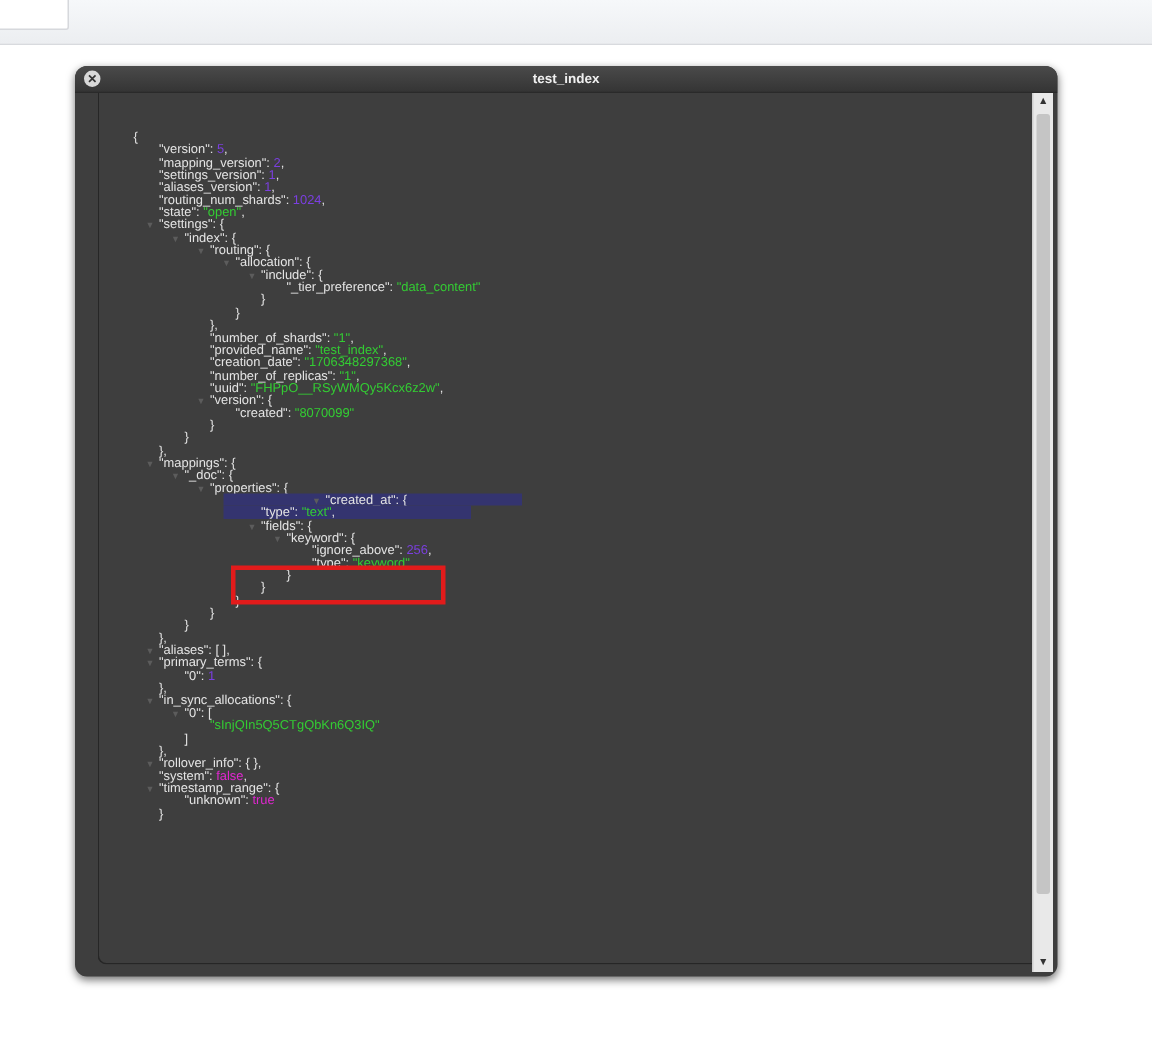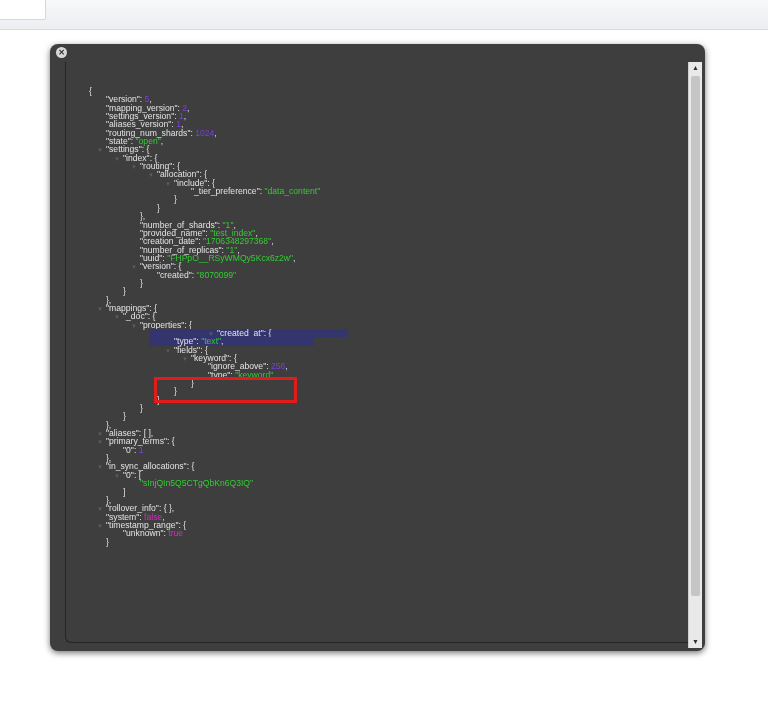--- a/index.html
+++ b/index.html
@@ -66,20 +66,23 @@
   }
 </style>
 </head>
 <body>
 
 <div class="topbar">
   <div class="topbar-input"></div>
 </div>
 
 <div class="dialog">
+  <div class="titlebar">
+    <span>test_index</span>
+  </div>
   <div class="close-btn">✕</div>
   <div class="panel"></div>
   <div class="scrollbar">
     <div class="scroll-up">▲</div>
     <div class="scroll-thumb"></div>
     <div class="scroll-down">▼</div>
   </div>
 </div>
 
 <div class="code" id="code" style="left:89px; top:87px;"><div class="line" style="padding-left: 0px;"><span>{</span></div><div class="line" style="padding-left: 17px;"><span>"version": </span><span class="num">5</span><span>,</span></div><div class="line" style="padding-left: 17px;"><span>"mapping_version": </span><span class="num">2</span><span>,</span></div><div class="line" style="padding-left: 17px;"><span>"settings_version": </span><span class="num">1</span><span>,</span></div><div class="line" style="padding-left: 17px;"><span>"aliases_version": </span><span class="num">1</span><span>,</span></div><div class="line" style="padding-left: 17px;"><span>"routing_num_shards": </span><span class="num">1024</span><span>,</span></div><div class="line" style="padding-left: 17px;"><span>"state": </span><span class="str">"open"</span><span>,</span></div><div class="line" style="padding-left: 8px;"><span class="arrow">▼</span><span>"settings": {</span></div><div class="line" style="padding-left: 25px;"><span class="arrow">▼</span><span>"index": {</span></div><div class="line" style="padding-left: 42px;"><span class="arrow">▼</span><span>"routing": {</span></div><div class="line" style="padding-left: 59px;"><span class="arrow">▼</span><span>"allocation": {</span></div><div class="line" style="padding-left: 76px;"><span class="arrow">▼</span><span>"include": {</span></div><div class="line" style="padding-left: 102px;"><span>"_tier_preference": </span><span class="str">"data_content"</span></div><div class="line" style="padding-left: 85px;"><span>}</span></div><div class="line" style="padding-left: 68px;"><span>}</span></div><div class="line" style="padding-left: 51px;"><span>},</span></div><div class="line" style="padding-left: 51px;"><span>"number_of_shards": </span><span class="str">"1"</span><span>,</span></div><div class="line" style="padding-left: 51px;"><span>"provided_name": </span><span class="str">"test_index"</span><span>,</span></div><div class="line" style="padding-left: 51px;"><span>"creation_date": </span><span class="str">"1706348297368"</span><span>,</span></div><div class="line" style="padding-left: 51px;"><span>"number_of_replicas": </span><span class="str">"1"</span><span>,</span></div><div class="line" style="padding-left: 51px;"><span>"uuid": </span><span class="str">"FHPpO__RSyWMQy5Kcx6z2w"</span><span>,</span></div><div class="line" style="padding-left: 42px;"><span class="arrow">▼</span><span>"version": {</span></div><div class="line" style="padding-left: 68px;"><span>"created": </span><span class="str">"8070099"</span></div><div class="line" style="padding-left: 51px;"><span>}</span></div><div class="line" style="padding-left: 34px;"><span>}</span></div><div class="line" style="padding-left: 17px;"><span>},</span></div><div class="line" style="padding-left: 8px;"><span class="arrow">▼</span><span>"mappings": {</span></div><div class="line" style="padding-left: 25px;"><span class="arrow">▼</span><span>"_doc": {</span></div><div class="line" style="padding-left: 42px;"><span class="arrow">▼</span><span>"properties": {</span></div><div class="line hl-row" style="padding-left: 59px; margin-left: 60px; width: 140px;"><span class="arrow">▼</span><span>"created_at": {</span></div><div class="line hl-row" style="padding-left: 25px; margin-left: 60px; width: 140px;"><span>"type": </span><span class="str">"text"</span><span>,</span></div><div class="line" style="padding-left: 76px;"><span class="arrow">▼</span><span>"fields": {</span></div><div class="line" style="padding-left: 93px;"><span class="arrow">▼</span><span>"keyword": {</span></div><div class="line" style="padding-left: 119px;"><span>"ignore_above": </span><span class="num">256</span><span>,</span></div><div class="line" style="padding-left: 119px;"><span>"type": </span><span class="str">"keyword"</span></div><div class="line" style="padding-left: 102px;"><span>}</span></div><div class="line" style="padding-left: 85px;"><span>}</span></div><div class="line" style="padding-left: 68px;"><span>}</span></div><div class="line" style="padding-left: 51px;"><span>}</span></div><div class="line" style="padding-left: 34px;"><span>}</span></div><div class="line" style="padding-left: 17px;"><span>},</span></div><div class="line" style="padding-left: 8px;"><span class="arrow">▼</span><span>"aliases": [ ],</span></div><div class="line" style="padding-left: 8px;"><span class="arrow">▼</span><span>"primary_terms": {</span></div><div class="line" style="padding-left: 34px;"><span>"0": </span><span class="num">1</span></div><div class="line" style="padding-left: 17px;"><span>},</span></div><div class="line" style="padding-left: 8px;"><span class="arrow">▼</span><span>"in_sync_allocations": {</span></div><div class="line" style="padding-left: 25px;"><span class="arrow">▼</span><span>"0": [</span></div><div class="line" style="padding-left: 51px;"><span class="str">"sInjQIn5Q5CTgQbKn6Q3IQ"</span></div><div class="line" style="padding-left: 34px;"><span>]</span></div><div class="line" style="padding-left: 17px;"><span>},</span></div><div class="line" style="padding-left: 8px;"><span class="arrow">▼</span><span>"rollover_info": { },</span></div><div class="line" style="padding-left: 17px;"><span>"system": </span><span class="kw">false</span><span>,</span></div><div class="line" style="padding-left: 8px;"><span class="arrow">▼</span><span>"timestamp_range": {</span></div><div class="line" style="padding-left: 34px;"><span>"unknown": </span><span class="kw">true</span></div><div class="line" style="padding-left: 17px;"><span>}</span></div></div>

